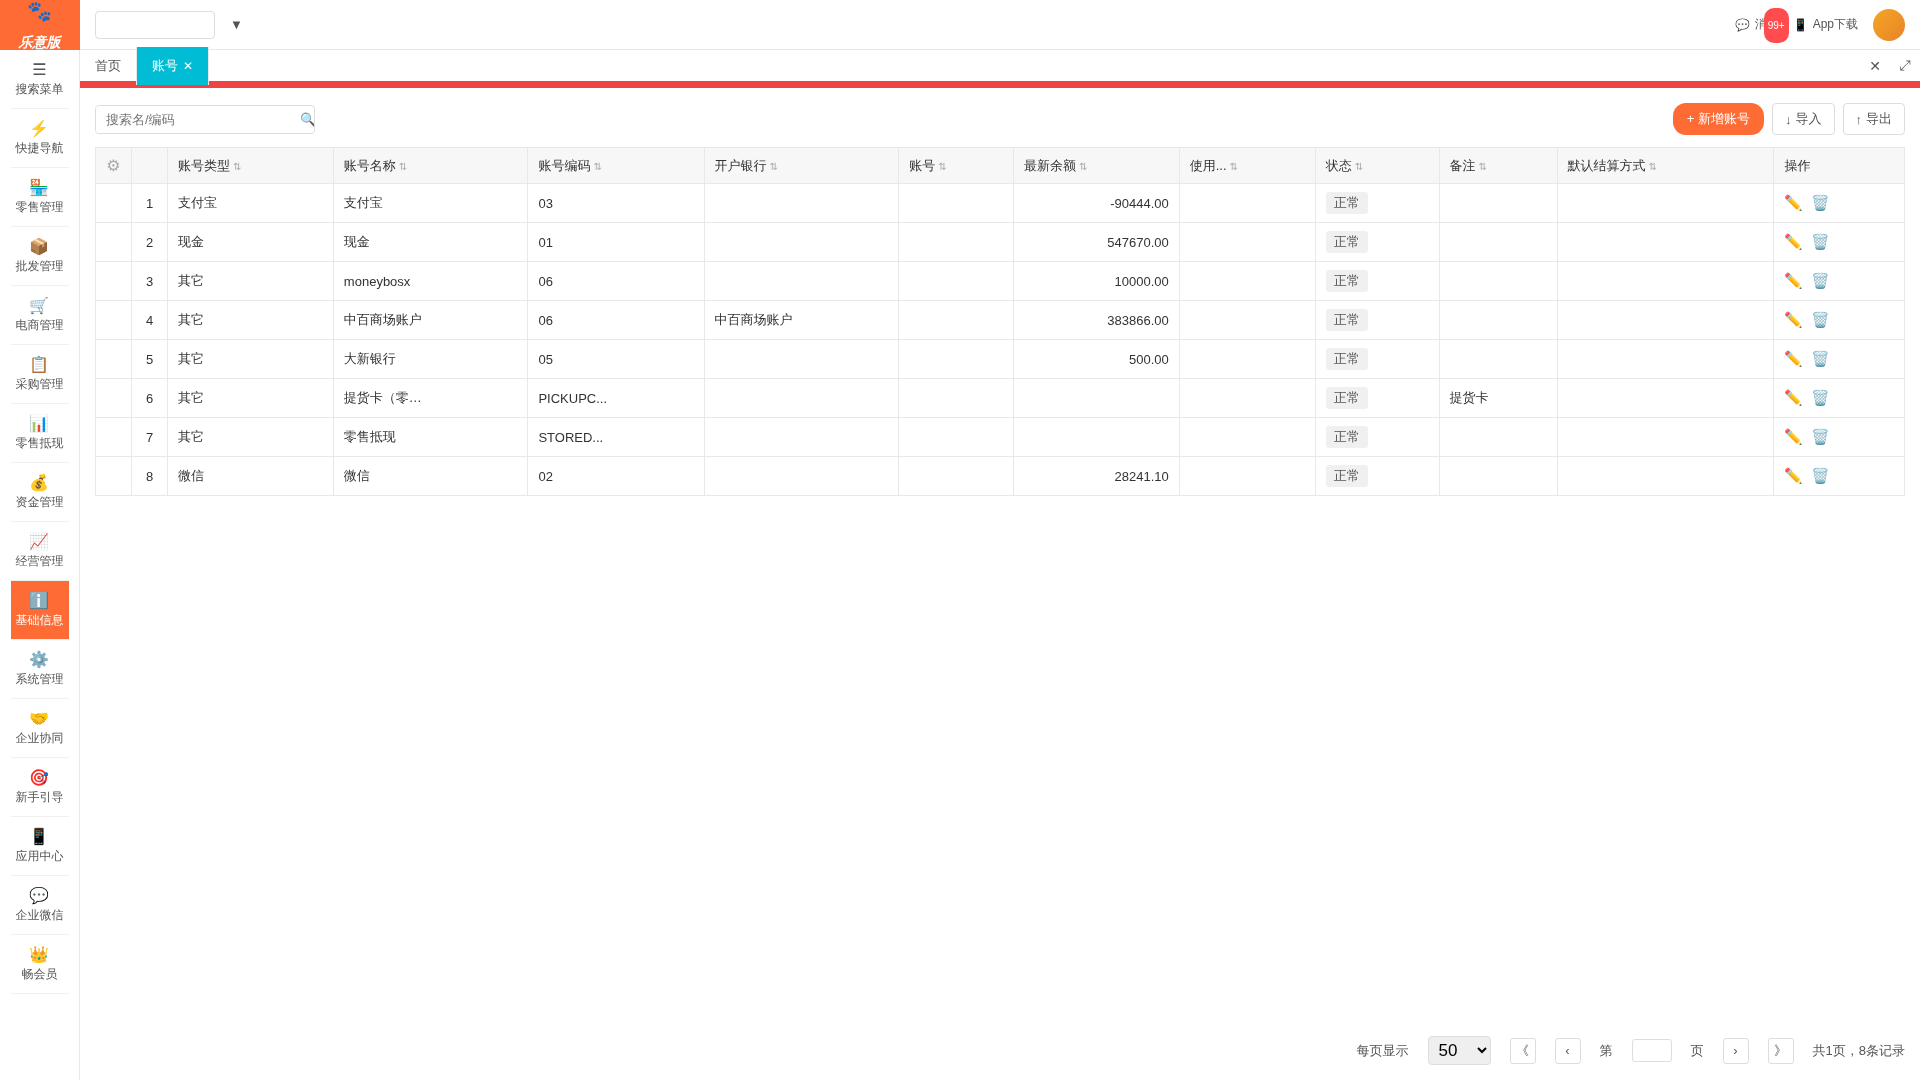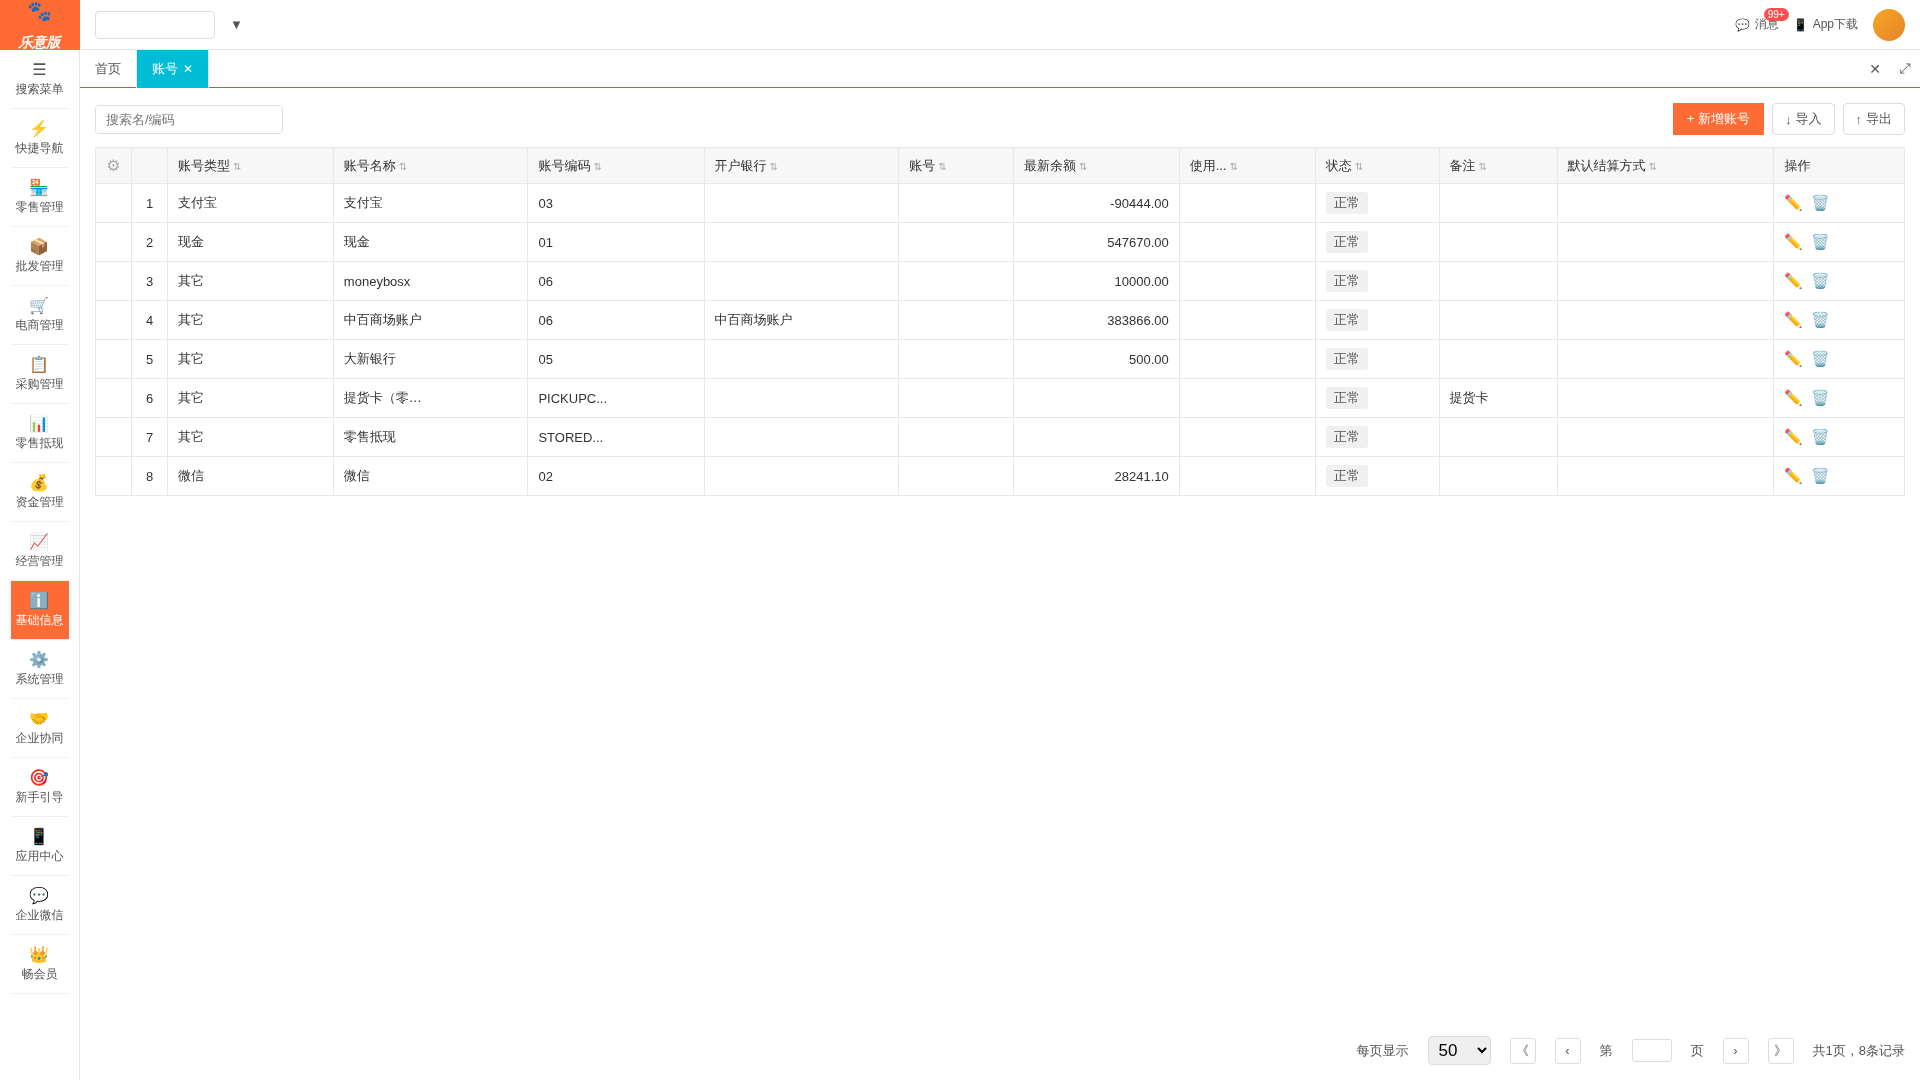--- a/index.html
+++ b/index.html
@@ -64,32 +64,32 @@
       width: 120px;
       height: 28px;
       border: 1px solid #ddd;
       border-radius: 4px;
       padding: 0 8px;
       font-size: 12px;
     }
     .topbar-dropdown { display: flex; align-items: center; color: #555; cursor: pointer; gap: 3px; font-size: 13px; }
     .topbar-right { display: flex; align-items: center; gap: 15px; }
     .topbar-msg { display: flex; align-items: center; gap: 4px; font-size: 12px; color: #555; cursor: pointer; position: relative; }
-    .badge { background: #ff4d4f; color: white; border-radius: 10px; font-size: 10px; padding: 1px 4px; position: absolute; top: -8px; right: -10px; }
+    .badge { background: #ff4d4f; color: white; border-radius: 10px; font-size: 10px; padding: 12px 4px; position: absolute; top: -8px; right: -10px; }
     .topbar-app { display: flex; align-items: center; gap: 4px; font-size: 12px; color: #555; cursor: pointer; }
     .avatar { width: 32px; height: 32px; border-radius: 50%; background: #ccc; cursor: pointer; }
 
     
     .tabbar {
       height: 38px;
       background: #fff;
       display: flex;
       align-items: center;
       padding: 0 0;
-      border-bottom: 1px solid #ef4444;
+      border-bottom: 7px solid #ef4444;
       flex-shrink: 0;
     }
     .tab {
       height: 38px;
       padding: 0 15px;
       display: flex;
       align-items: center;
       cursor: pointer;
       font-size: 13px;
       color: #555;
@@ -117,37 +117,37 @@
       align-items: center;
       justify-content: space-between;
       margin-bottom: 12px;
     }
     .search-box {
       display: flex;
       align-items: center;
       border: 1px solid #ddd;
       border-radius: 4px;
       overflow: hidden;
-      width: 188px;
+      width: 220px;
     }
     .search-box input {
       border: none;
       outline: none;
       padding: 6px 10px;
       font-size: 13px;
       flex: 1;
     }
     .search-box-icon { padding: 0 8px; color: #aaa; cursor: pointer; }
     .toolbar-right { display: flex; gap: 8px; }
     .btn-primary {
       background: #ff6b35;
       color: white;
       border: none;
       padding: 6px 14px;
-      border-radius: 0;
+      border-radius: 13px;
       cursor: pointer;
       font-size: 13px;
     }
     .btn-outline {
       background: white;
       color: #555;
       border: 1px solid #ddd;
       padding: 6px 12px;
       border-radius: 4px;
       cursor: pointer;

